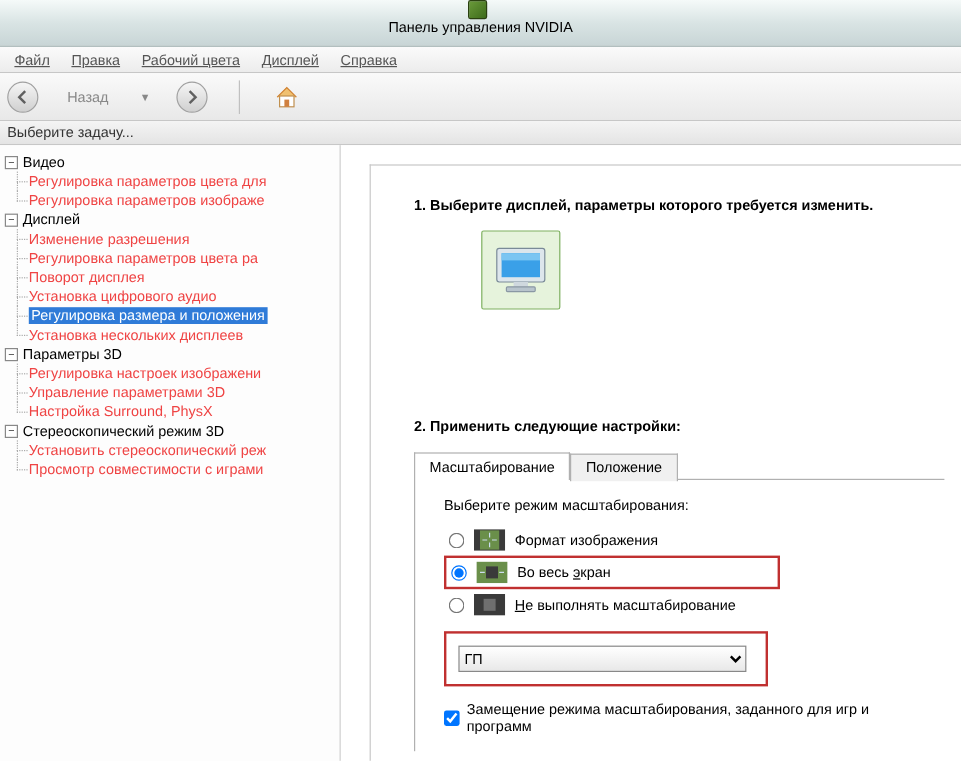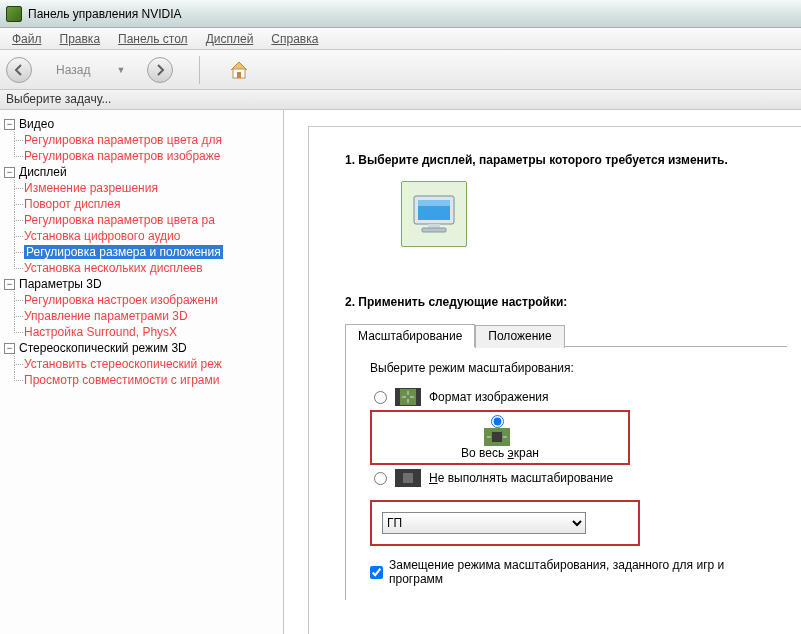--- a/index.html
+++ b/index.html
@@ -7,27 +7,28 @@
     margin: 0;
     font-family: "Segoe UI", Tahoma, sans-serif;
     font-size: 12px;
     background: #fff;
     width: 801px;
     height: 634px;
     overflow: hidden;
     color: #000;
   }
   .titlebar {
-    height: 28px;
+    height: 39px;
     background: linear-gradient(to bottom, #f5faf9 0%, #d9e4e4 50%, #c8d5d6 100%);
     border-bottom: 1px solid #a0b0b0;
     display: flex;
     align-items: center;
     padding: 0 6px;
     position: relative;
+    flex-direction: column;
   }
   .app-icon {
     width: 16px; height: 16px;
     background: linear-gradient(135deg,#6a9a3a,#3d6b1a);
     border: 1px solid #2a4010;
     border-radius: 2px;
     margin-right: 6px;
   }
   .title-text { color: #000; }
   .menubar {
@@ -145,21 +146,21 @@
   .step-h { font-weight:bold; font-size:12px; margin-bottom: 14px; }
   .monitor-sel {
     width: 66px; height: 66px;
     margin-left: 56px;
     border: 1px solid #7eb060;
     background: #e6f3dc;
     display:flex; align-items:center; justify-content:center;
     border-radius:2px;
   }
   .monitor-svg { width:48px; height:44px; }
-  .step2 { margin-top: 48px; }
+  .step2 { margin-top: 90px; }
   .tabstrip {
     display:flex;
     margin-top: 12px;
     margin-left: 0;
   }
   .tab {
     border:1px solid #b0b0b0;
     border-bottom:none;
     padding: 4px 12px;
     background:#fff;
@@ -186,21 +187,21 @@
     margin: 0 8px 0 2px;
     display:inline-flex; align-items:center; justify-content:center;
   }
   .redbox { border: 2px solid #c03030; }
   .perform-block {
     margin-top: 10px;
     padding: 6px 10px 10px 10px;
     width: 270px;
   }
   .perform-block select {
-    width: 204px;
+    width: 240px;
     margin-top: 4px;
     font-size:12px;
     border:1px solid #888;
     background:linear-gradient(to bottom,#fff,#e8e8e8);
     height: 22px;
   }
   .chk-row { display:flex; align-items:center; margin-top:12px; }
   .chk-row input { margin:0 6px 0 0; }
   .u { text-decoration: underline; }
 </style>
@@ -208,21 +209,21 @@
 <body>
 
 <div class="titlebar">
   <div class="app-icon"></div>
   <span class="title-text">Панель управления NVIDIA</span>
 </div>
 
 <div class="menubar">
   <span>Файл</span>
   <span>Правка</span>
-  <span>Панель стол</span>
+  <span>Рабочий цвета</span>
   <span>Дисплей</span>
   <span>Справка</span>
 </div>
 
 <div class="toolbar">
   <div class="nav-btn">
     <svg width="12" height="12" viewBox="0 0 12 12">
         <path d="M8 1 L3 6 L8 11" stroke="#606060" stroke-width="2" fill="none"></path>
       </svg>
   </div>
@@ -266,24 +267,24 @@
     <div class="tree-group">
       <div class="tree-header">
         <span class="tree-box">−</span>
         <span>Дисплей</span>
       </div>
       <div class="tree-children">
         <div class="tree-item cont">
             <a class="tree-link">Изменение разрешения</a>
           </div>
         <div class="tree-item cont">
+            <a class="tree-link">Регулировка параметров цвета ра</a>
+          </div>
+        <div class="tree-item cont">
             <a class="tree-link">Поворот дисплея</a>
-          </div>
-        <div class="tree-item cont">
-            <a class="tree-link">Регулировка параметров цвета ра</a>
           </div>
         <div class="tree-item cont">
             <a class="tree-link">Установка цифрового аудио</a>
           </div>
         <div class="tree-item cont selected">
             <a class="tree-link">Регулировка размера и положения</a>
           </div>
         <div class="tree-item">
             <a class="tree-link">Установка нескольких дисплеев</a>
           </div>
@@ -355,21 +356,21 @@
             <span class="scale-ico">
               <svg width="26" height="18">
                   <rect x="0" y="0" width="26" height="18" fill="#3a3a3a"></rect>
                   <rect x="5" y="1" width="16" height="16" fill="#6a8f4a"></rect>
                   <path d="M7 9h4M15 9h4M13 3v4M13 11v4" stroke="#cde" stroke-width="1"></path>
                 </svg>
             </span>
             <span>Формат изображения</span>
           </div>
 
-          <div class="radio-row redbox" style="width:260px;flex-direction:column;">
+          <div class="radio-row redbox" style="width:280px;">
             <input type="radio" name="sc" checked="" style="">
             <span class="scale-ico">
               <svg width="26" height="18">
                   <rect x="0" y="0" width="26" height="18" fill="#6a8f4a"></rect>
                   <rect x="8" y="4" width="10" height="10" fill="#3a3a3a"></rect>
                   <path d="M3 9h4M19 9h4" stroke="#cde" stroke-width="1"></path>
                 </svg>
             </span>
             <span><span>Во весь </span><span class="u">э</span><span>кран</span></span>
           </div>

